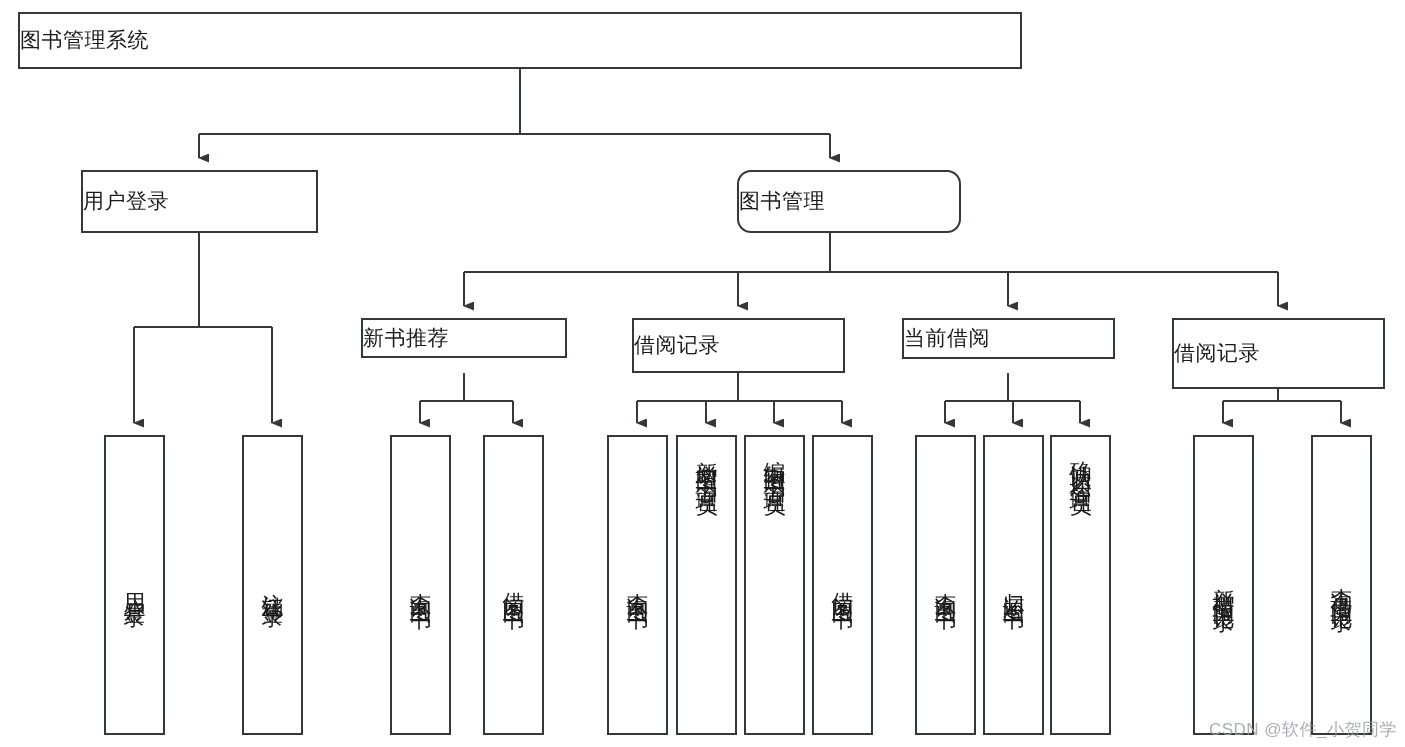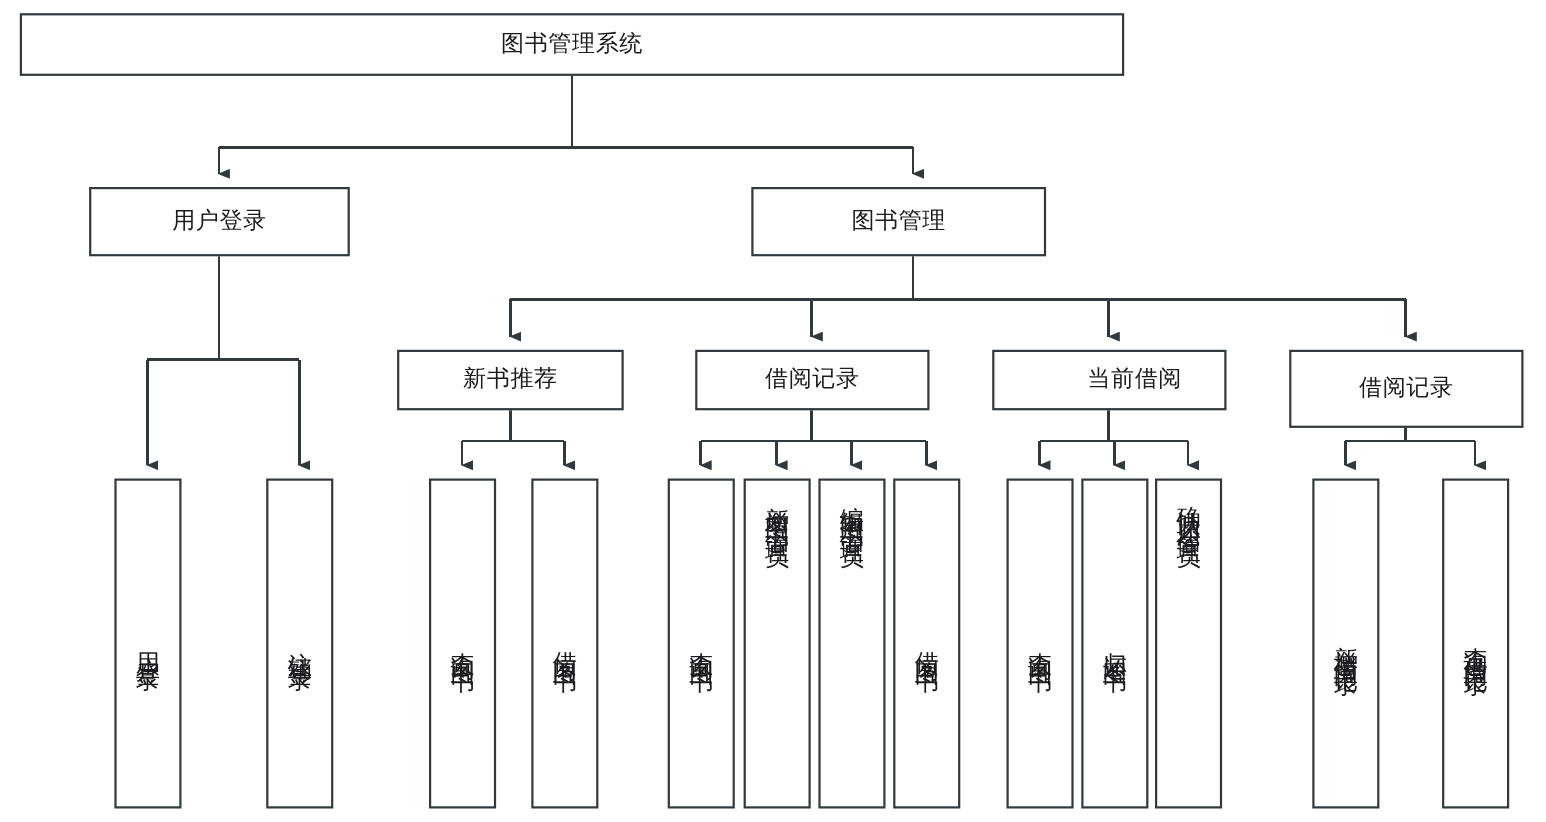--- a/index.html
+++ b/index.html
@@ -24,21 +24,21 @@
     width: 1405px;
     height: 747px;
   }
   .node-box {
     position: absolute;
     box-sizing: border-box;
     border: 2.5px solid #33383d;
     background: #ffffff;
     display: flex;
     align-items: center;
-    justify-content: center;
+    justify-content: flex-start;
     color: #1d1d1f;
   }
   .node-label {
     font-size: 21px;
     line-height: 1.25;
     letter-spacing: 0.5px;
     white-space: nowrap;
     color: #1b1b1d;
   }
   .node-box.vertical {
@@ -129,31 +129,31 @@
     </g>
   </svg>
 
   <div class="node-box" id="node-root" style="left: 18px; top: 12px; width: 1004px; height: 57px;">
     <span class="node-label">图书管理系统</span>
   </div>
 
   <div class="node-box" id="node-l2-0" style="left: 81px; top: 170px; width: 237px; height: 63px;">
     <span class="node-label">用户登录</span>
   </div>
-  <div class="node-box" id="node-l2-1" style="left: 683px; top: 170px; width: 268px; height: 63px;">
+  <div class="node-box" id="node-l2-1" style="left: 737px; top: 170px; width: 224px; height: 63px; border-radius: 14px;">
     <span class="node-label">图书管理</span>
   </div>
 
-  <div class="node-box" id="node-l3-0" style="left: 361px; top: 318px; width: 206px; height: 55px;">
+  <div class="node-box" id="node-l3-0" style="left: 361px; top: 318px; width: 206px; height: 40px;">
     <span class="node-label">新书推荐</span>
   </div>
   <div class="node-box" id="node-l3-1" style="left: 632px; top: 318px; width: 213px; height: 55px;">
     <span class="node-label">借阅记录</span>
   </div>
-  <div class="node-box" id="node-l3-2" style="left: 902px; top: 318px; width: 213px; height: 55px; padding-left: 46px;">
+  <div class="node-box" id="node-l3-2" style="left: 902px; top: 318px; width: 213px; height: 41px;">
     <span class="node-label">当前借阅</span>
   </div>
   <div class="node-box" id="node-l3-3" style="left: 1172px; top: 318px; width: 213px; height: 71px;">
     <span class="node-label">借阅记录</span>
   </div>
 
   <div class="node-box vertical" id="node-leaf-0" style="left: 104px; top: 435px; width: 61px; height: 300px;">
     <span class="node-label">用户登录</span>
   </div>
   <div class="node-box vertical" id="node-leaf-1" style="left: 242px; top: 435px; width: 61px; height: 300px;">
@@ -186,14 +186,15 @@
   <div class="node-box vertical top-aligned" id="node-leaf-10" style="left: 1050px; top: 435px; width: 61px; height: 300px;">
     <span class="node-label">确认归还（管理员）</span>
   </div>
   <div class="node-box vertical" id="node-leaf-11" style="left: 1193px; top: 435px; width: 61px; height: 300px;">
     <span class="node-label">新增借阅记录</span>
   </div>
   <div class="node-box vertical" id="node-leaf-12" style="left: 1311px; top: 435px; width: 61px; height: 300px;">
     <span class="node-label">查询借阅记录</span>
   </div>
 
+  <div id="watermark">CSDN @软件_小贺同学</div>
 
 </div>
 
 </body></html>

